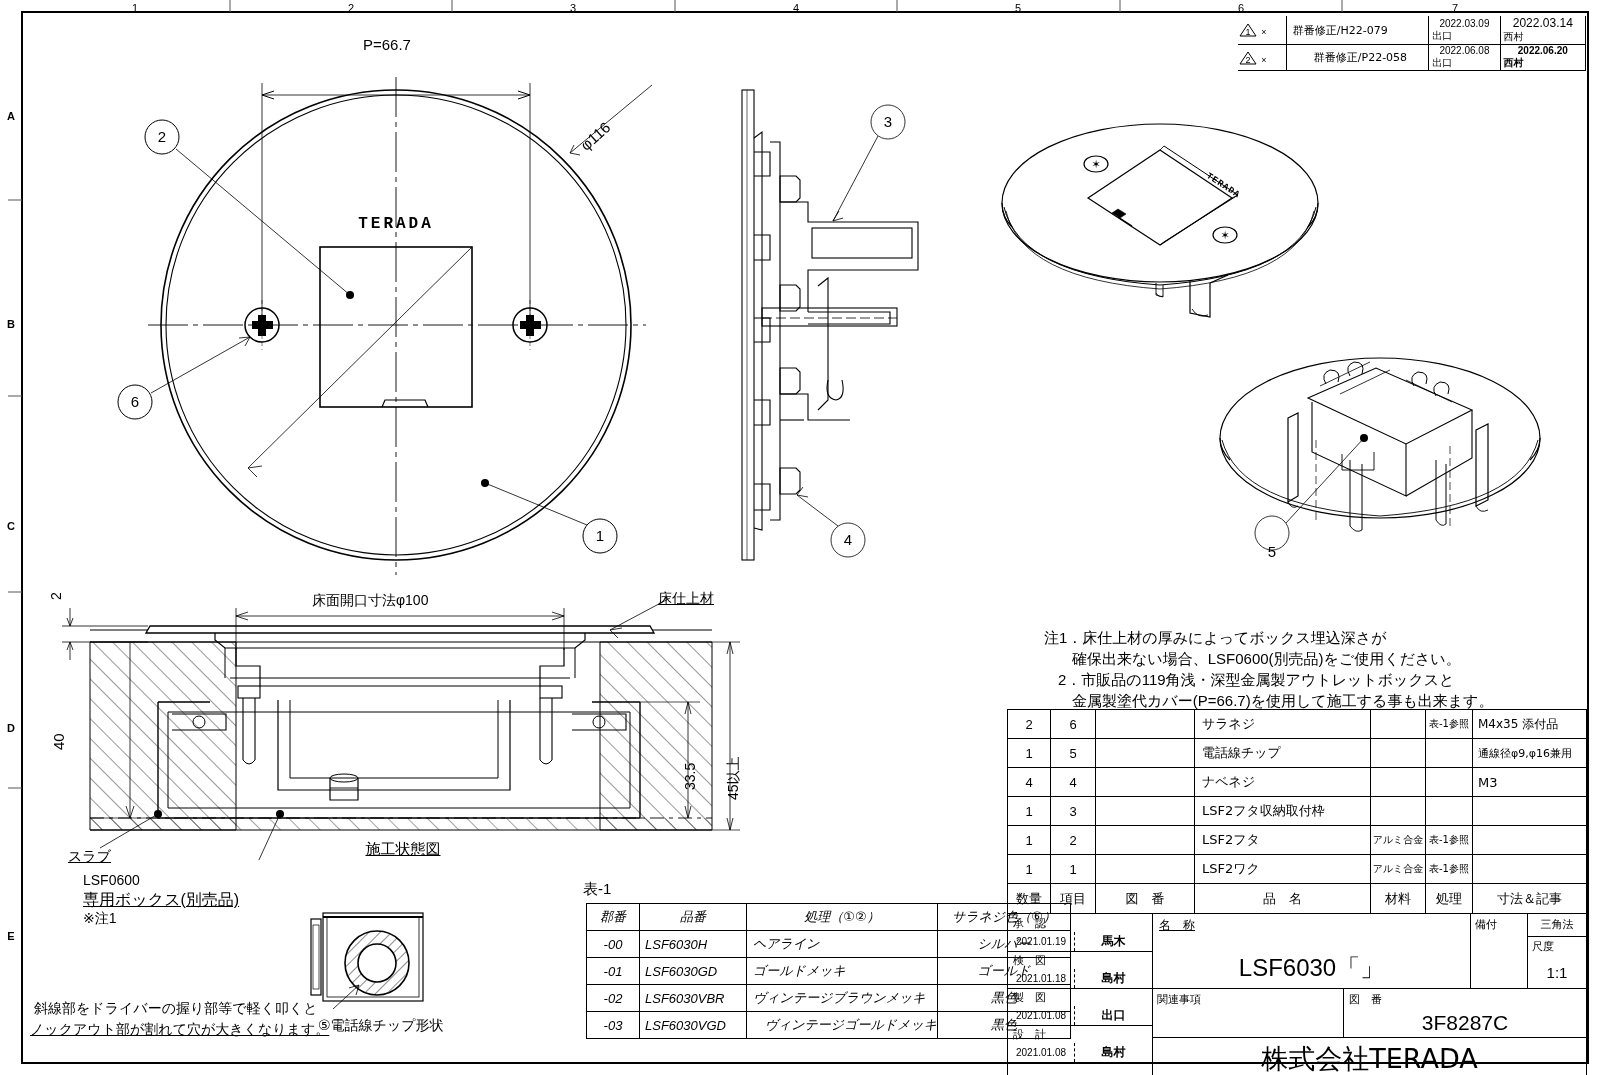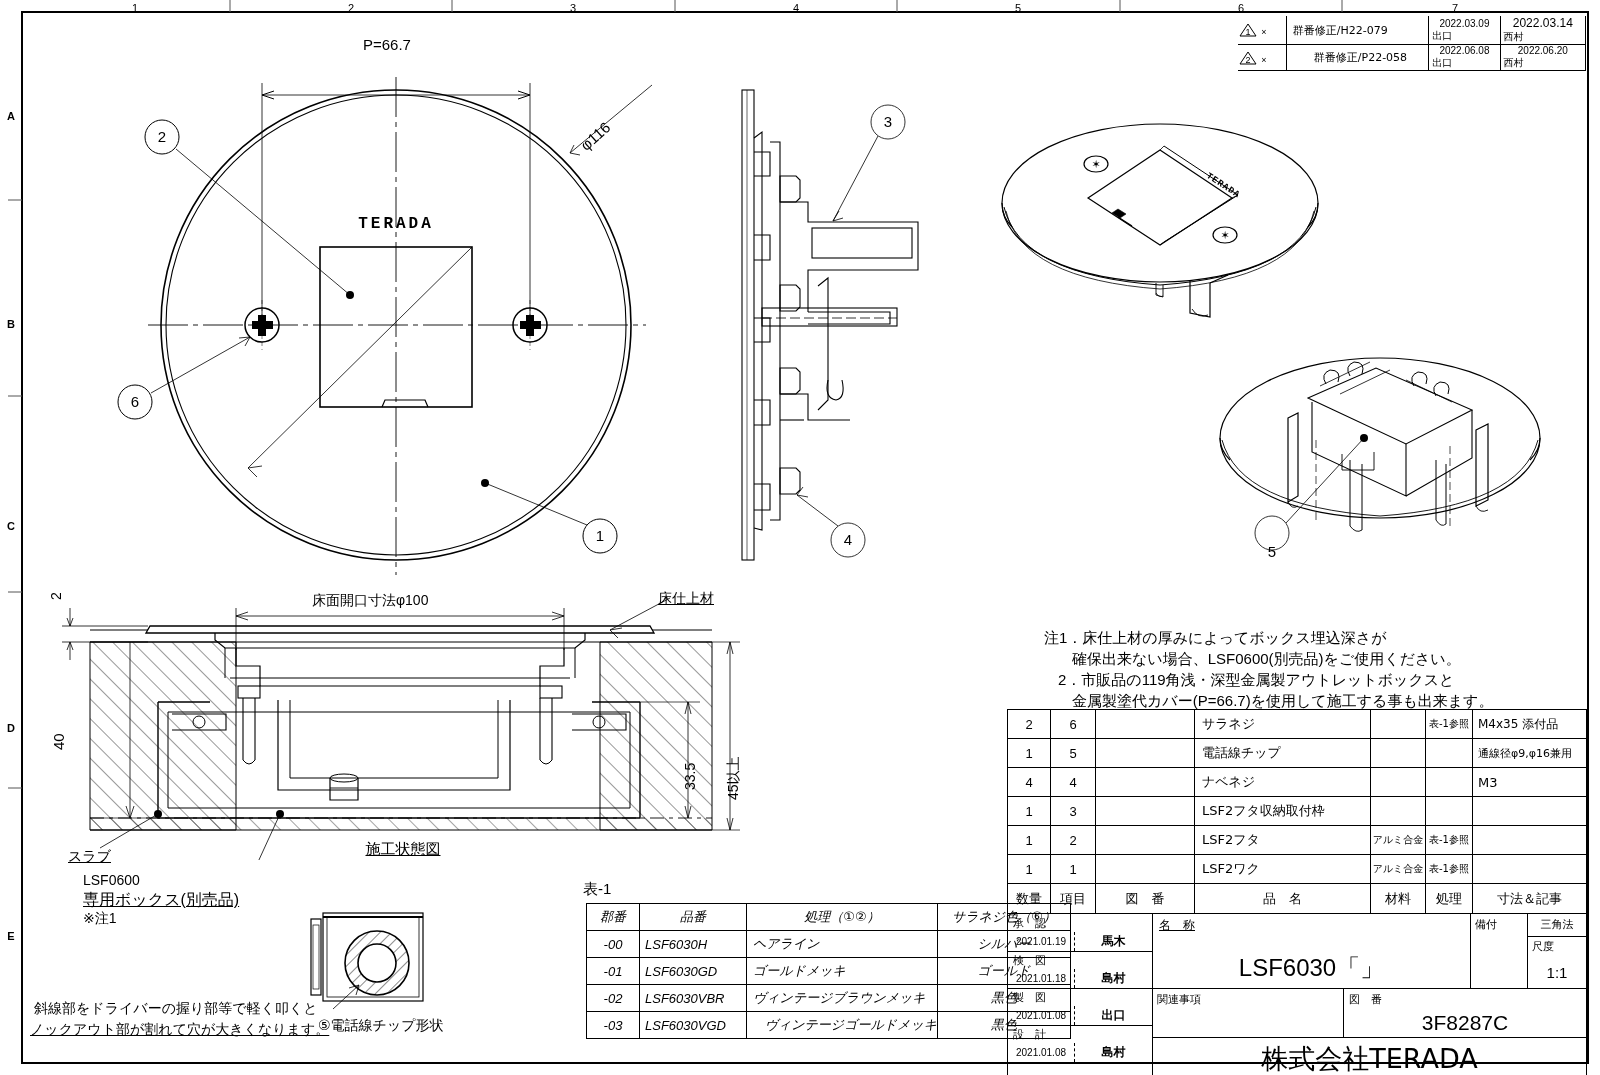--- a/index.html
+++ b/index.html
@@ -77,21 +77,21 @@
             <polygon points="10,3 18,15 2,15" fill="none" stroke="#000" stroke-width="1"></polygon>
             <text x="10" y="14" font-size="9" text-anchor="middle" fill="#000" font-family="Liberation Sans">2</text>
             <text x="26" y="14" font-size="9" text-anchor="middle" fill="#000" font-family="Liberation Sans">×</text>
           </svg>
         </td>
         <td style="text-align:center;padding-left:6px;"><span class="jp">群番修正/P22-058</span></td>
         <td style="border-left:1px dashed #000;margin-top:48px;">
           <div style="font-size:10px;">2022.06.08</div>
           <div class="jp" style="font-size:10px;text-align:left;padding-left:3px;">出口</div>
         </td>
-        <td style="border-left:1px dashed #000;">
+        <td style="border-left:1px dashed #000;font-weight:bold;">
           <div style="font-size:10px;">2022.06.20</div>
           <div class="jp" style="font-size:10px;text-align:left;padding-left:3px;">西村</div>
         </td>
       </tr>
     </tbody>
       </table>
   </div>
 
   <svg class="abs" style="left:100px;top:25px;" width="580" height="560">
     <g stroke="#000" fill="none">

